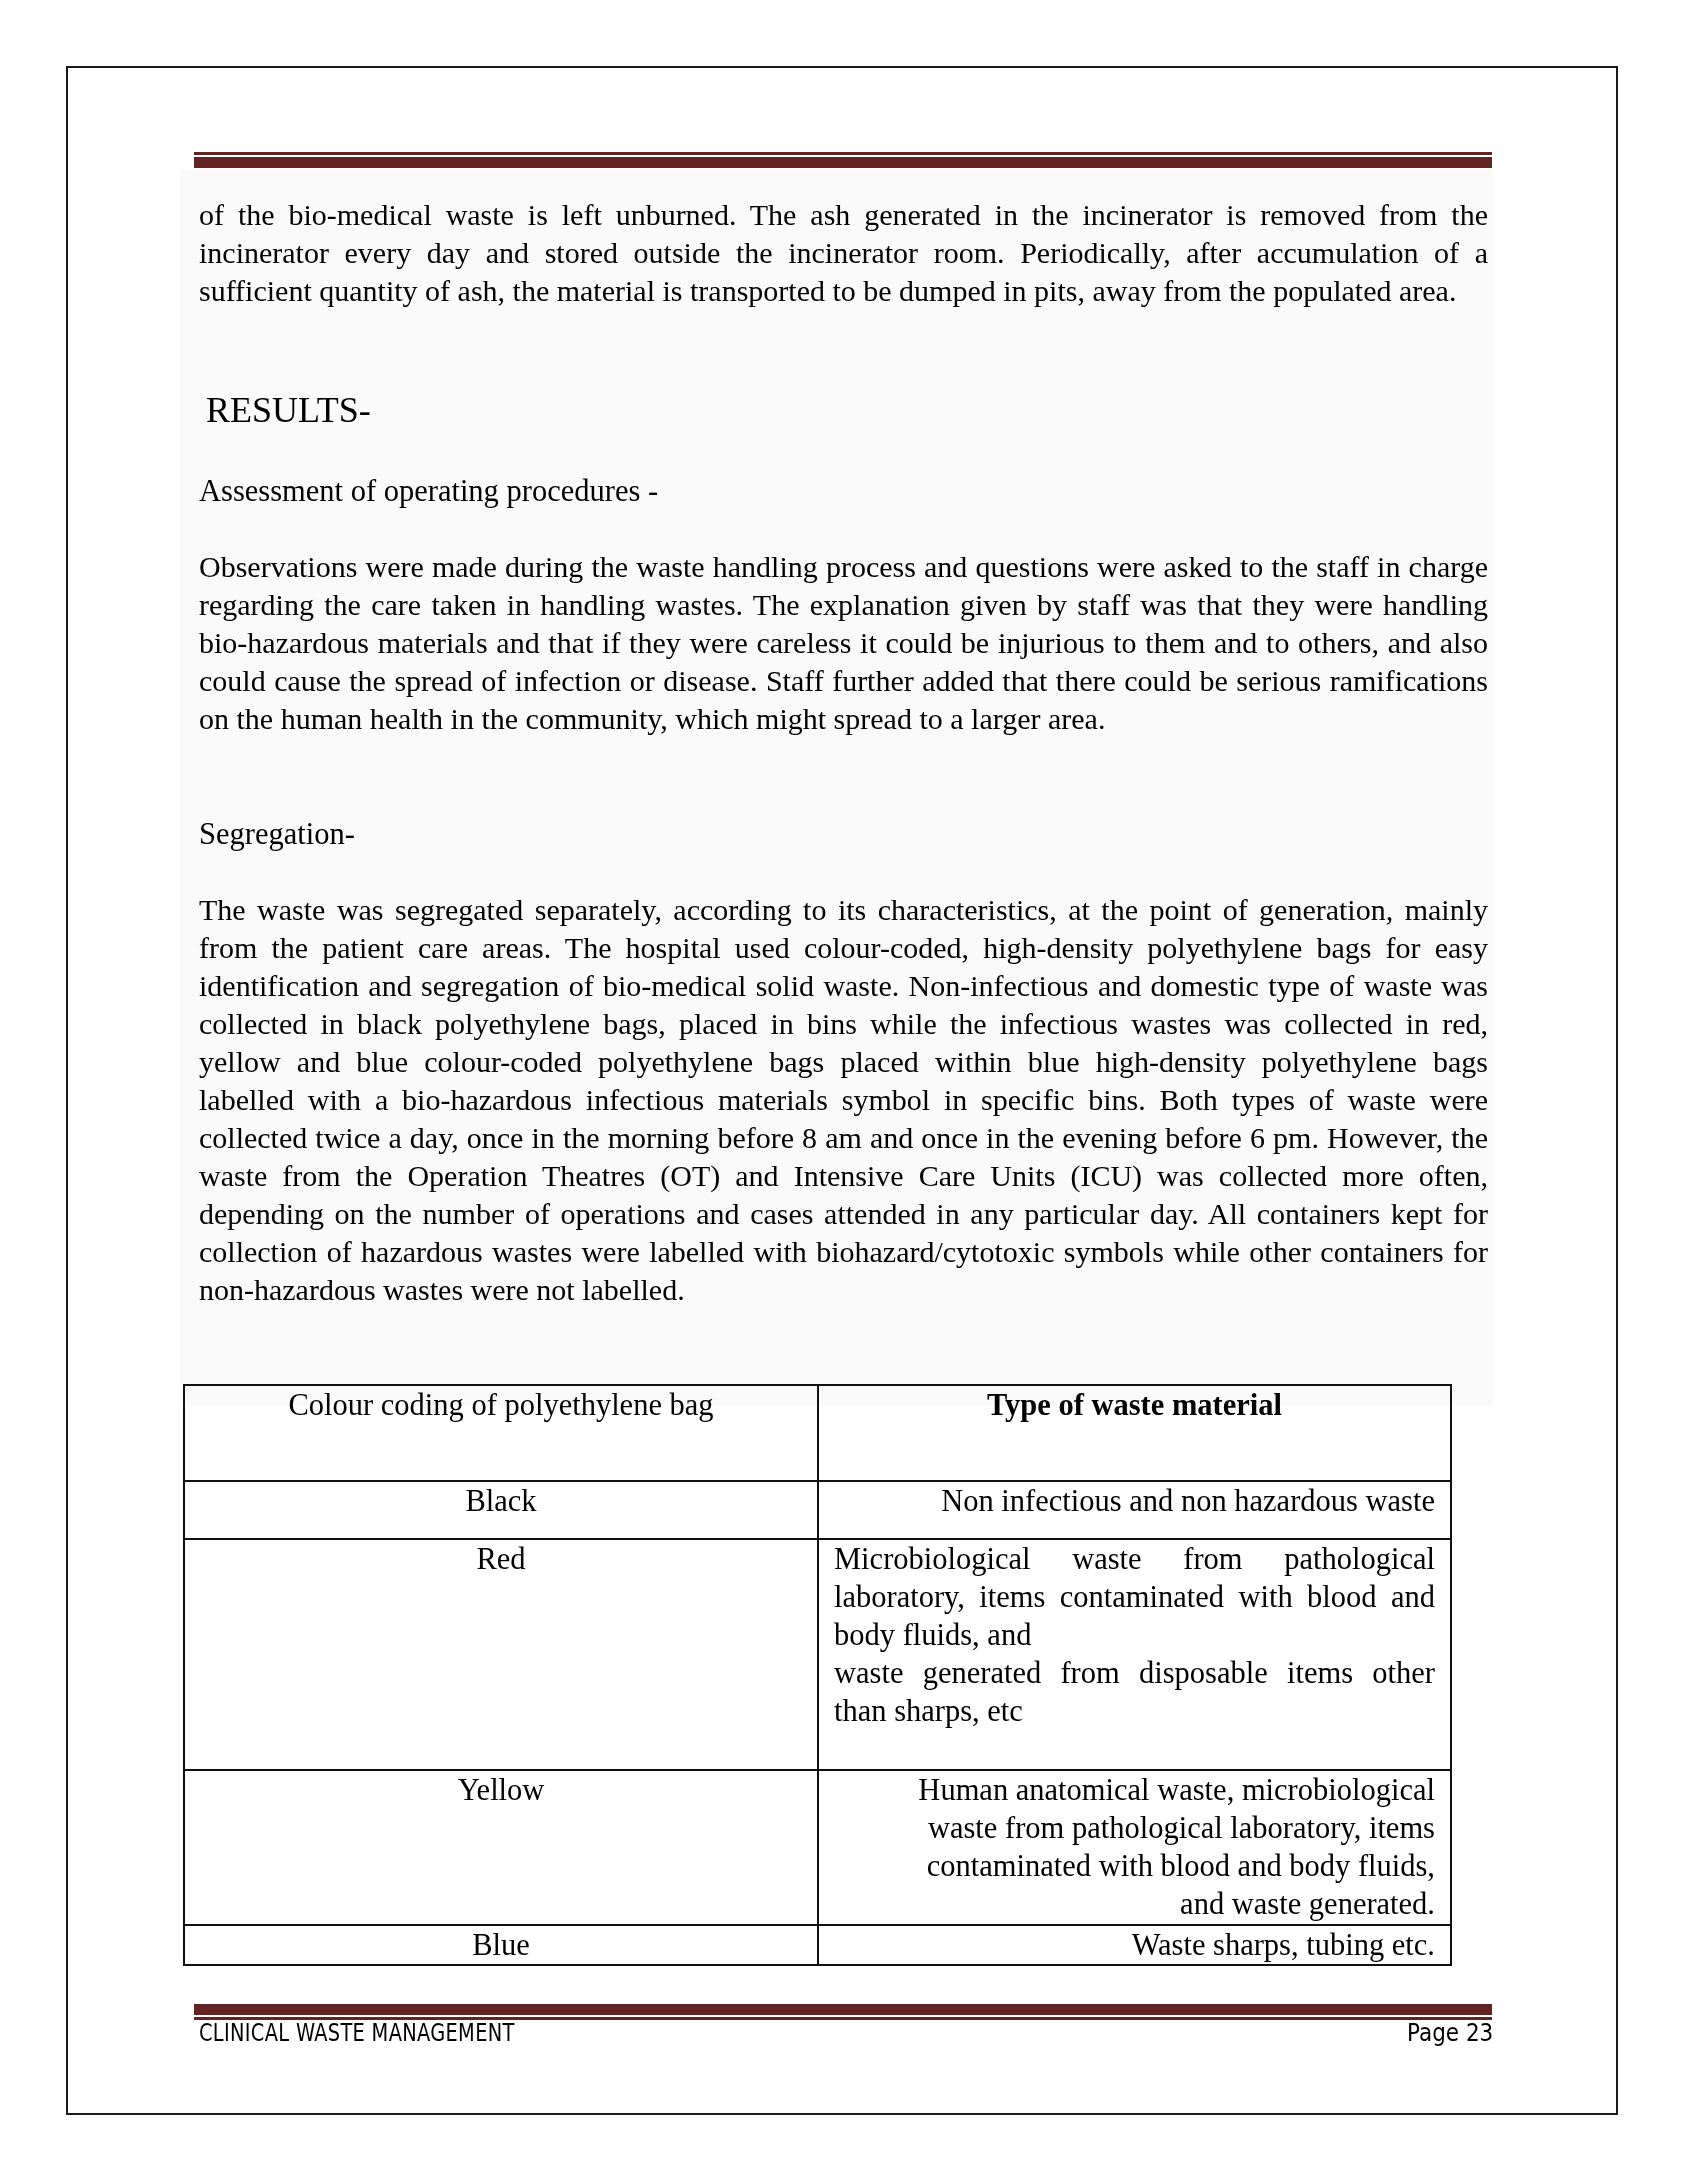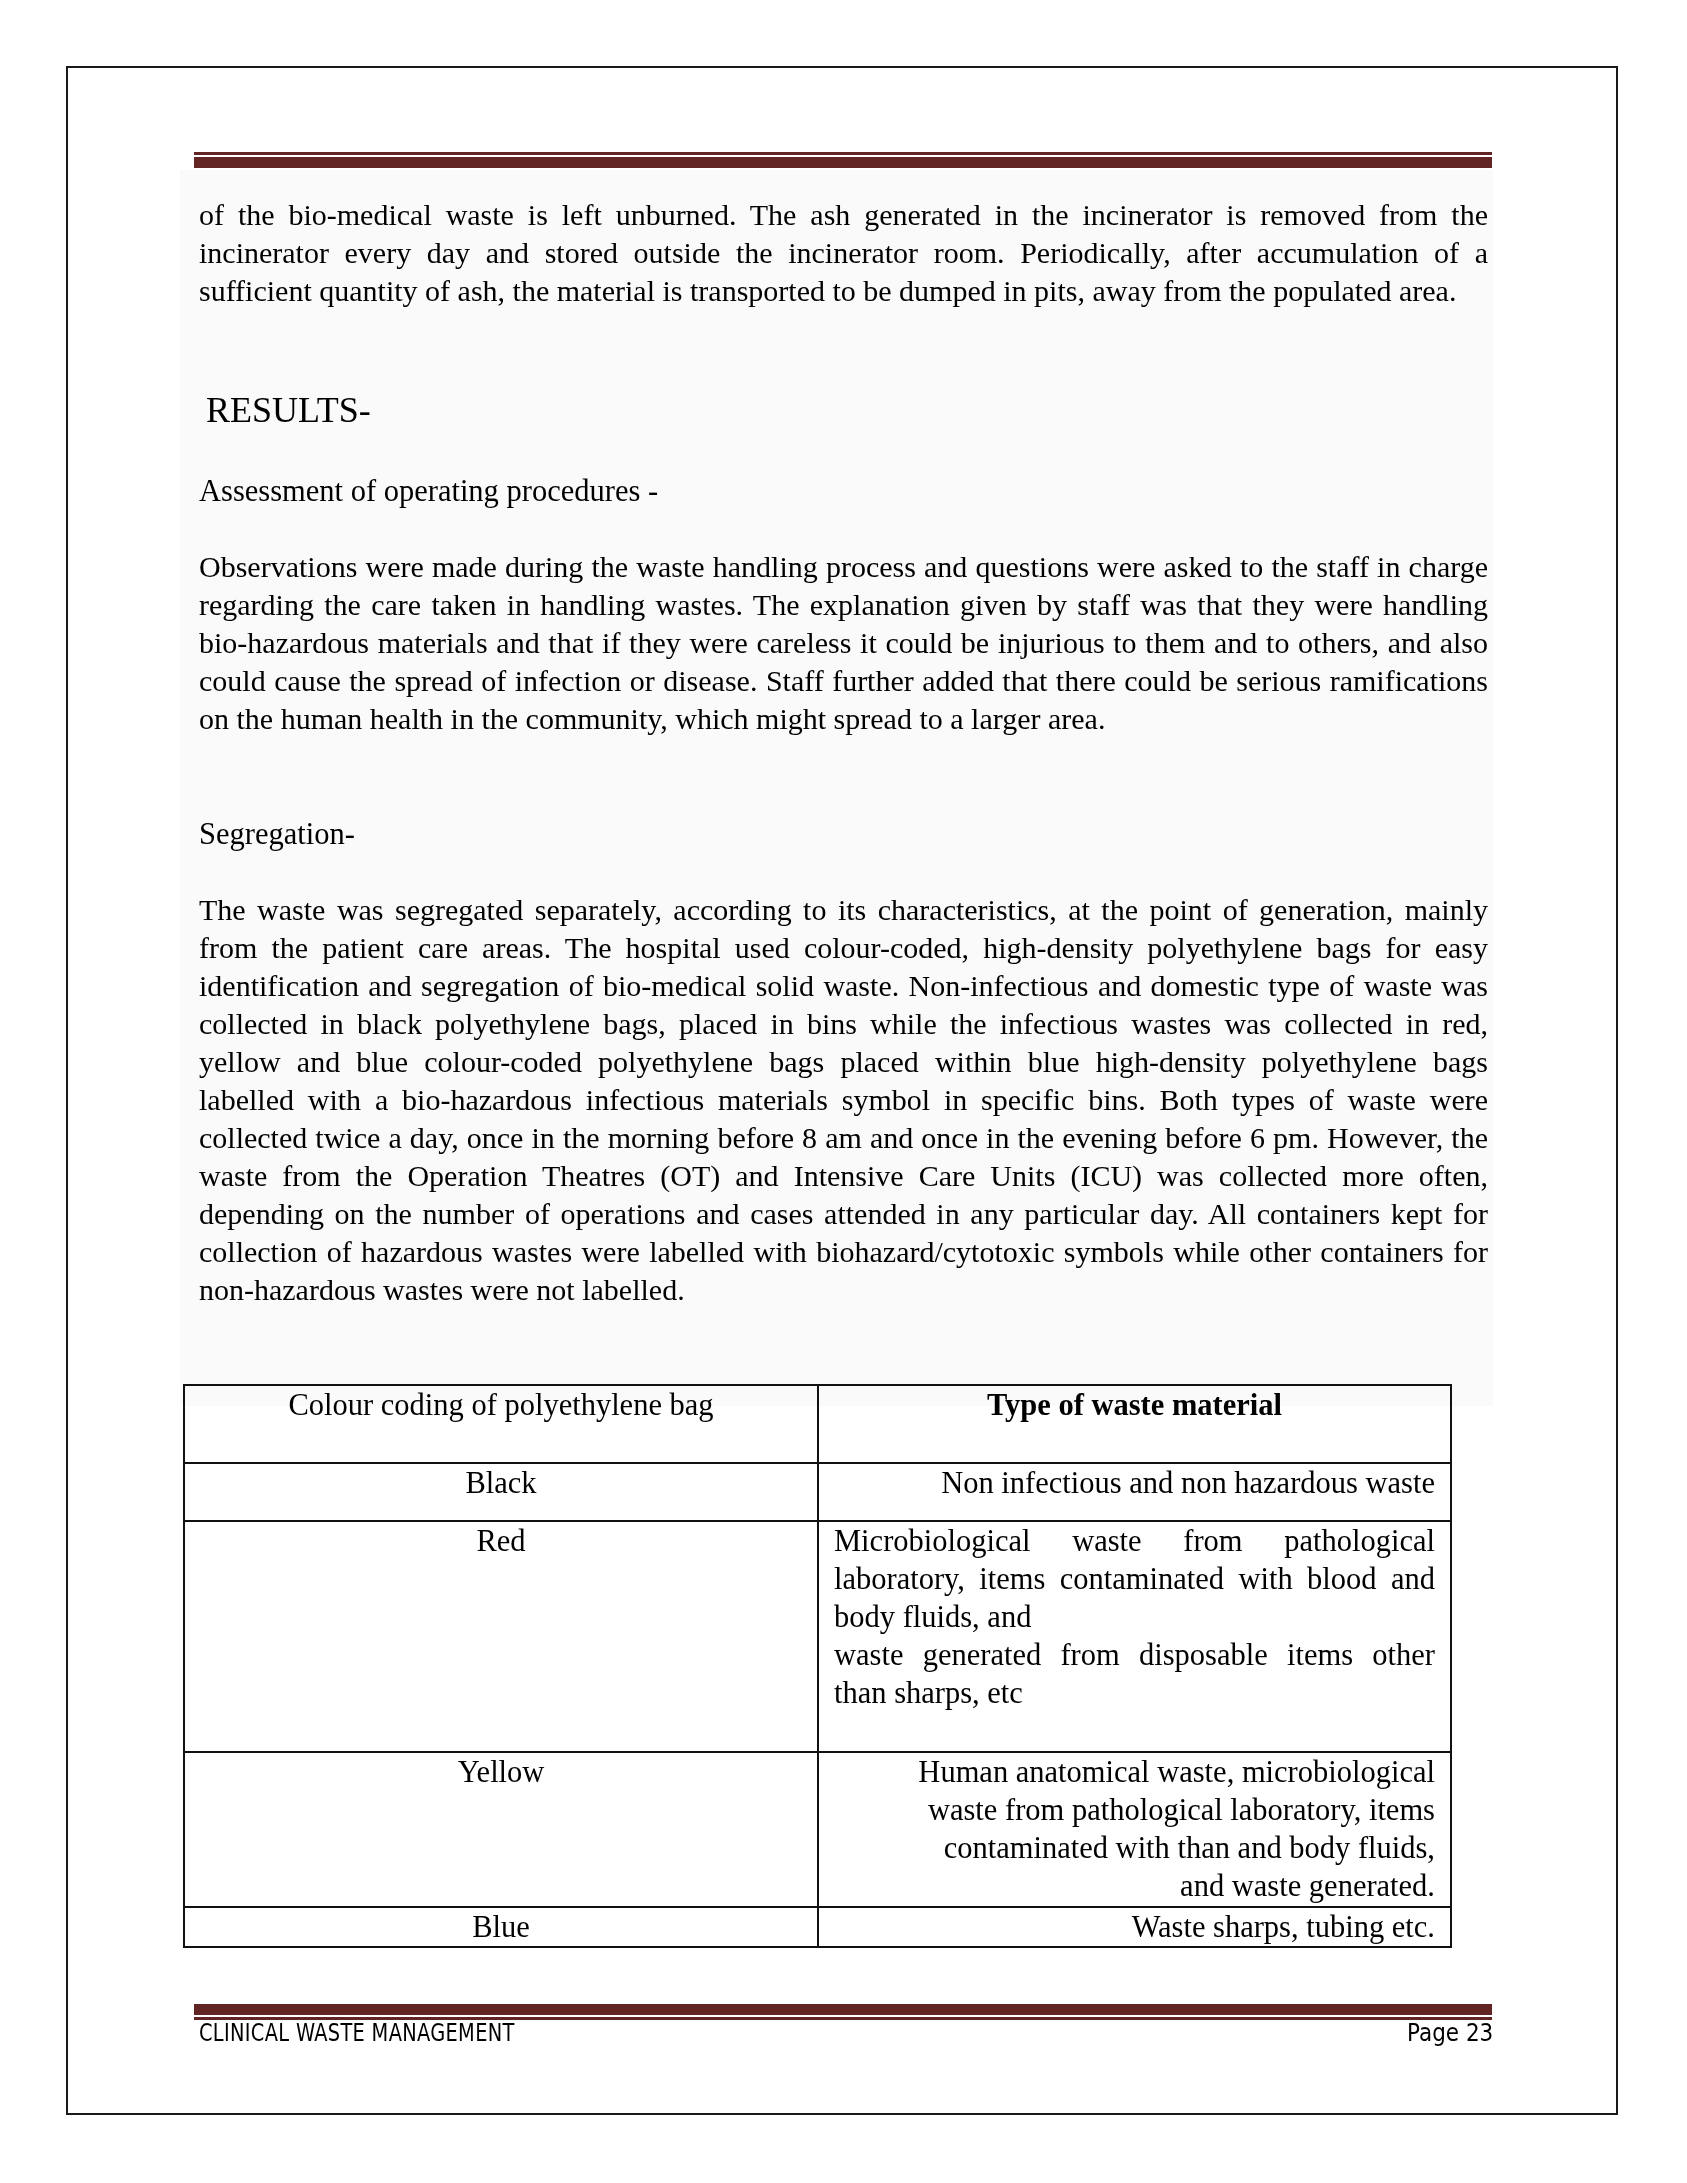--- a/index.html
+++ b/index.html
@@ -49,41 +49,41 @@
 <div class="label" style="top:472px;">Assessment of operating procedures -</div>
 
 <div class="text-block last-left" style="top:548px;">Observations were made during the waste handling process and questions were asked to the staff in charge regarding the care taken in handling wastes. The explanation given by staff was that they were handling bio-hazardous materials and that if they were careless it could be injurious to them and to others, and also could cause the spread of infection or disease. Staff further added that there could be serious ramifications on the human health in the community, which might spread to a larger area.</div>
 
 <div class="label" style="top:815px;">Segregation-</div>
 
 <div class="text-block last-left" style="top:891px;">The waste was segregated separately, according to its characteristics, at the point of generation, mainly from the patient care areas. The hospital used colour-coded, high-density polyethylene bags for easy identification and segregation of bio-medical solid waste. Non-infectious and domestic type of waste was collected in black polyethylene bags, placed in bins while the infectious wastes was collected in red, yellow and blue colour-coded polyethylene bags placed within blue high-density polyethylene bags labelled with a bio-hazardous infectious materials symbol in specific bins. Both types of waste were collected twice a day, once in the morning before 8 am and once in the evening before 6 pm. However, the waste from the Operation Theatres (OT) and Intensive Care Units (ICU) was collected more often, depending on the number of operations and cases attended in any particular day. All containers kept for collection of hazardous wastes were labelled with biohazard/cytotoxic symbols while other containers for non-hazardous wastes were not labelled.</div>
 
 <table class="waste-table">
   <tbody>
-      <tr style="height:78px;">
+      <tr style="height:96px;">
     <td class="c1">Colour coding of polyethylene bag</td>
     <td class="c2" style="text-align:center;font-weight:bold;">Type of waste material</td>
   </tr>
   <tr style="height:58px;">
     <td class="c1">Black</td>
     <td class="c2">Non infectious and non hazardous waste</td>
   </tr>
   <tr style="height:231px;">
     <td class="c1">Red</td>
     <td class="c2 just">
       <div>Microbiological waste from pathological laboratory, items contaminated with blood and body fluids, and</div>
       <div>waste generated from disposable items other than sharps, etc</div>
     </td>
   </tr>
   <tr style="height:155px;padding-left:23px;">
     <td class="c1">Yellow</td>
     <td class="c2">
       <div>Human anatomical waste, microbiological</div>
       <div>waste from pathological laboratory, items</div>
-      <div>contaminated with than and body fluids,</div>
+      <div>contaminated with blood and body fluids,</div>
       <div>and waste generated.</div>
     </td>
   </tr>
   <tr style="height:39px;">
     <td class="c1">Blue</td>
     <td class="c2">Waste sharps, tubing etc.</td>
   </tr>
 </tbody>
   </table>
 

